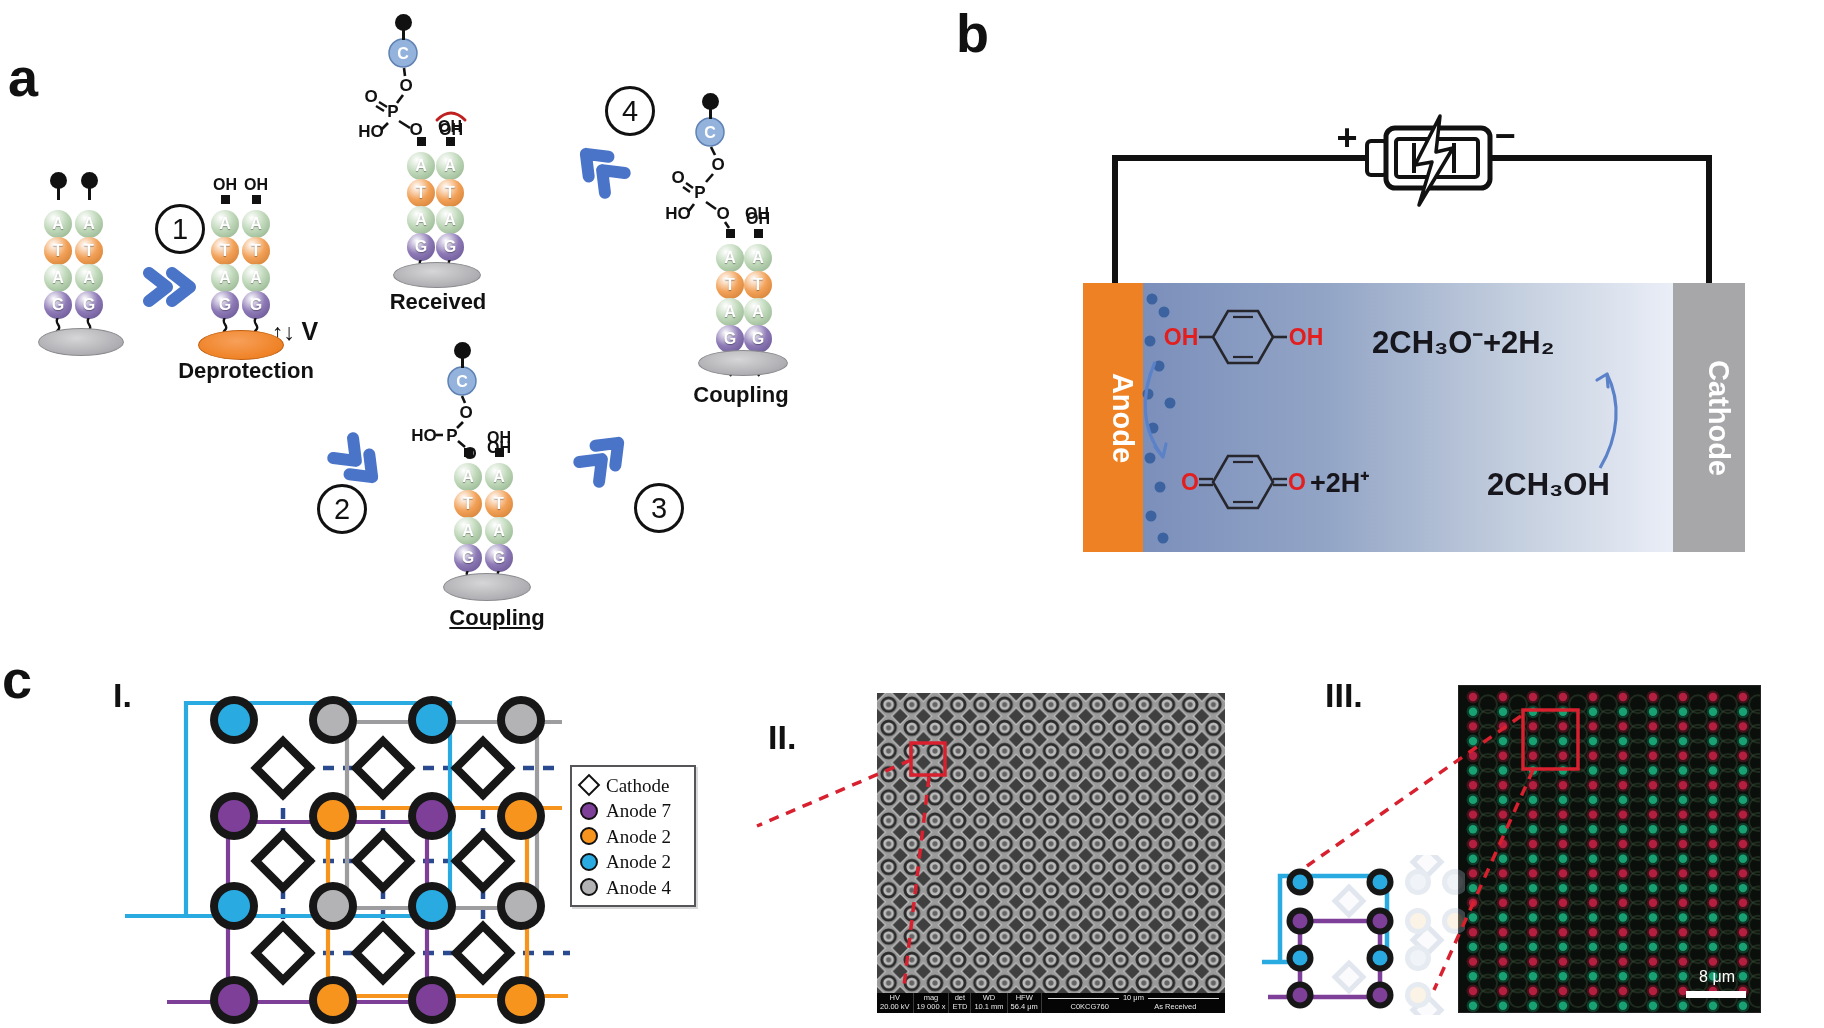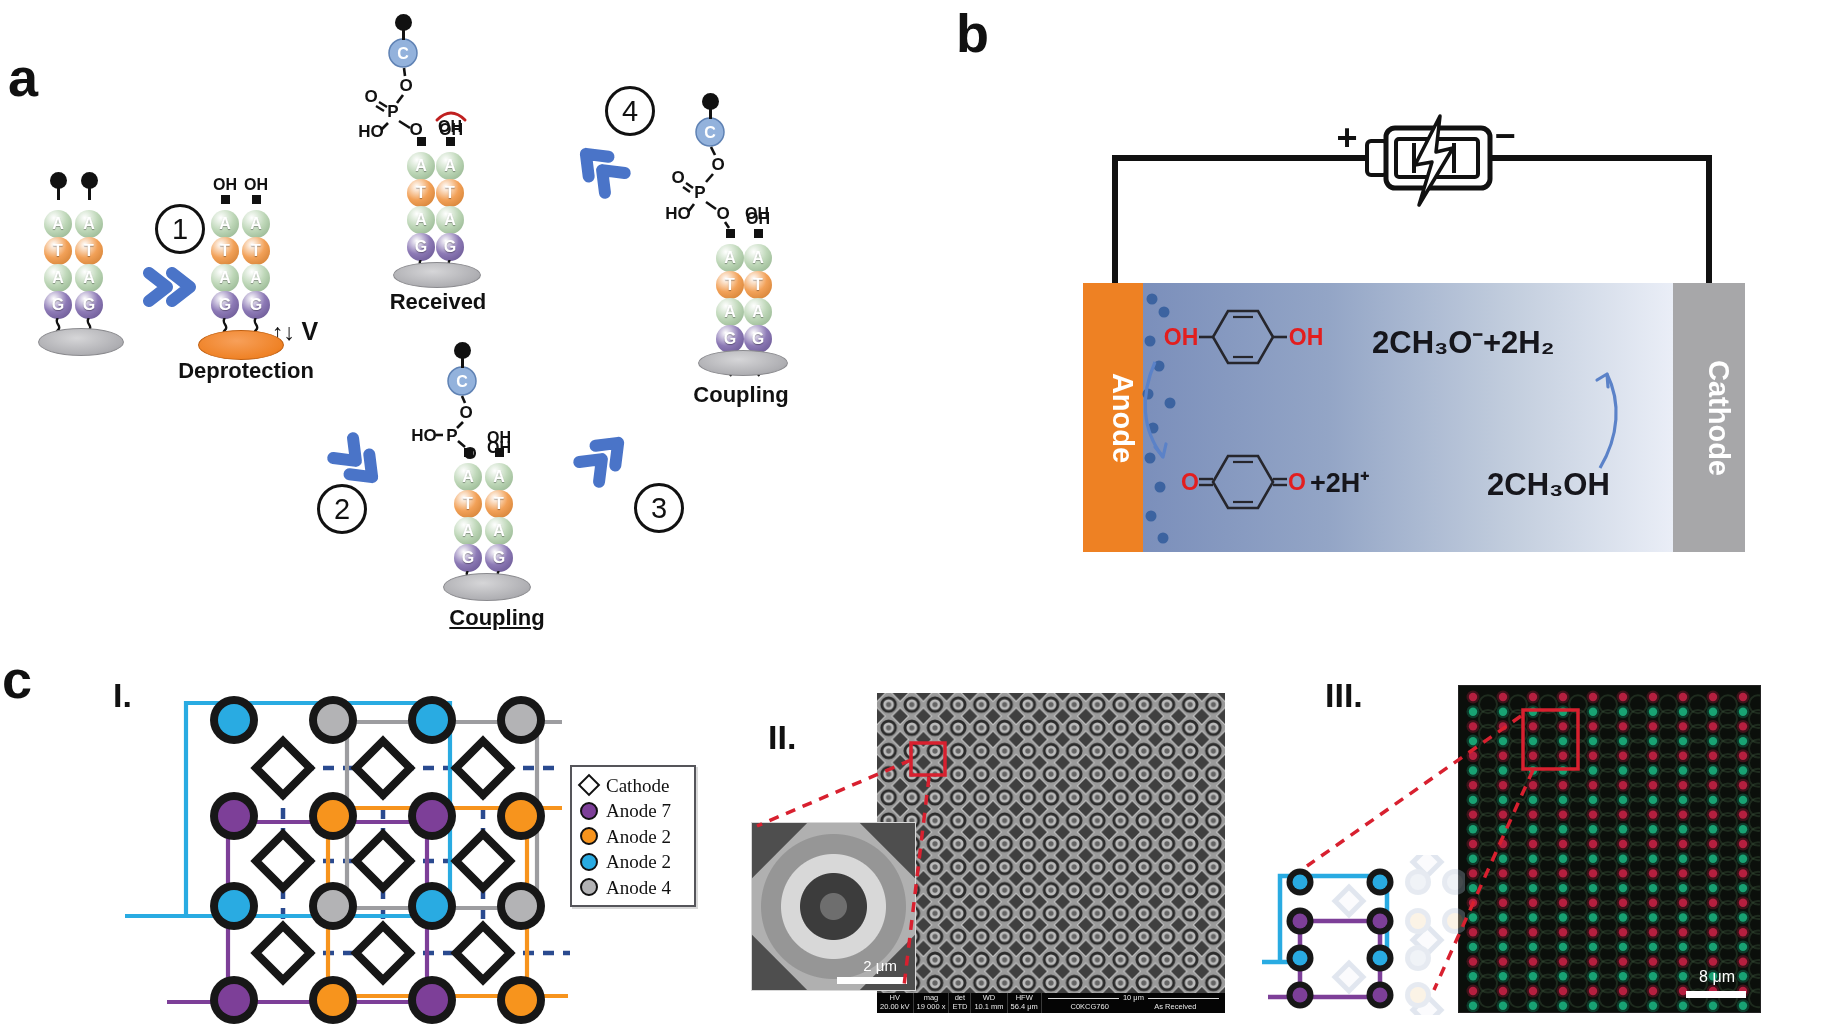--- a/index.html
+++ b/index.html
@@ -264,28 +264,20 @@
           <span>10 μm</span>
           <span class="bar"></span>
         </div>
                 <div class="sem-scalebot">
           <span>C0KCG760</span>
           <span>As Received</span>
         </div>
       </div>
     </div>
 
-  <div class="inset">
-    <div class="blob" style="left:-39px;top:-39px;"></div>
-    <div class="blob" style="right:-39px;top:-39px;"></div>
-    <div class="blob" style="left:-39px;bottom:-39px;"></div>
-    <div class="blob" style="right:-39px;bottom:-39px;"></div>
-    <div class="scaletext">2 μm</div>
-    <div class="scalebar"></div>
-  </div>
 
   <div class="fluor">
     <svg id="fluorSvg" width="301" height="326" viewBox="0 0 301 326">
         <circle cx="29" cy="18.3" r="9" fill="none" stroke="rgba(60,85,60,0.4)" stroke-width="2"></circle>
         <circle cx="14" cy="11" r="6.5" fill="#b51f3f" opacity="0.3"></circle>
         <circle cx="14" cy="11" r="4.2" fill="#b51f3f"></circle>
         <circle cx="29" cy="33" r="9" fill="none" stroke="rgba(60,85,60,0.4)" stroke-width="2"></circle>
         <circle cx="14" cy="25.7" r="6.5" fill="#18a273" opacity="0.3"></circle>
         <circle cx="14" cy="25.7" r="4.2" fill="#18a273"></circle>
         <circle cx="29" cy="47.699999999999996" r="9" fill="none" stroke="rgba(60,85,60,0.4)" stroke-width="2"></circle>

